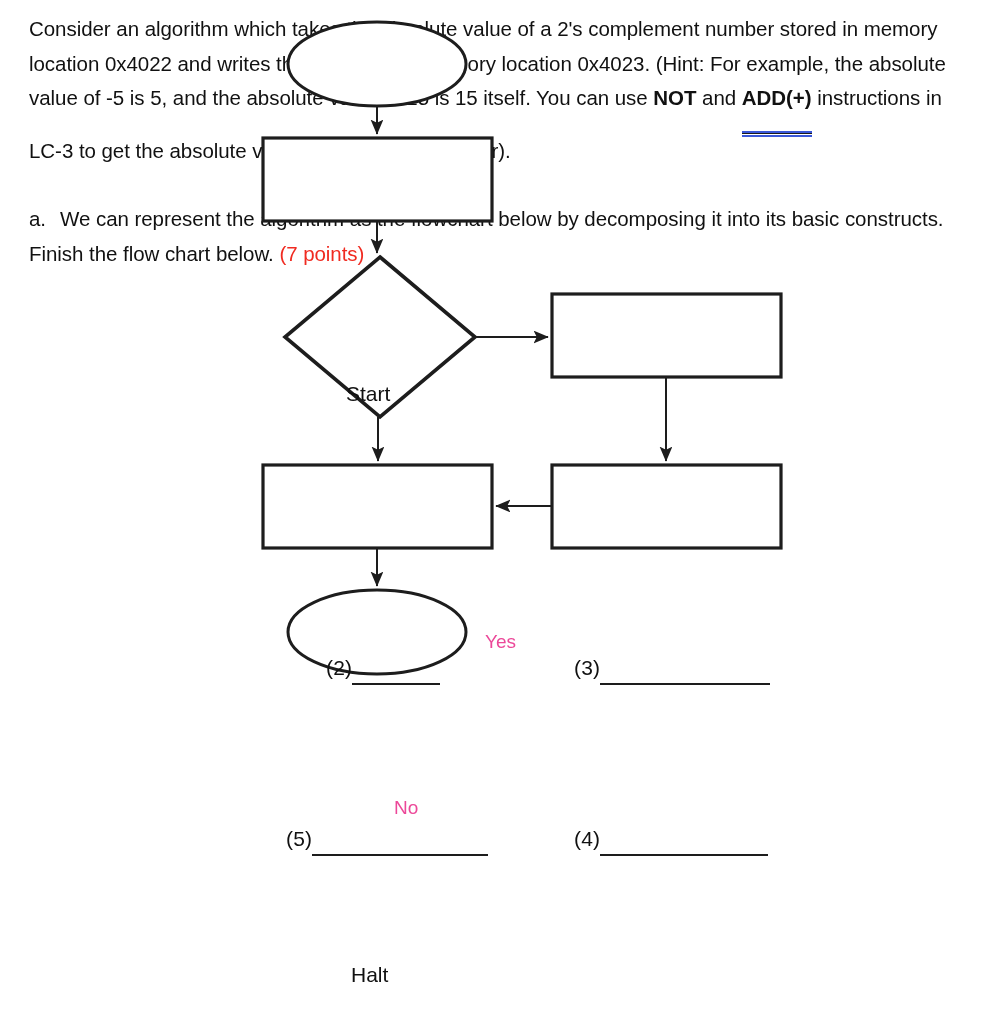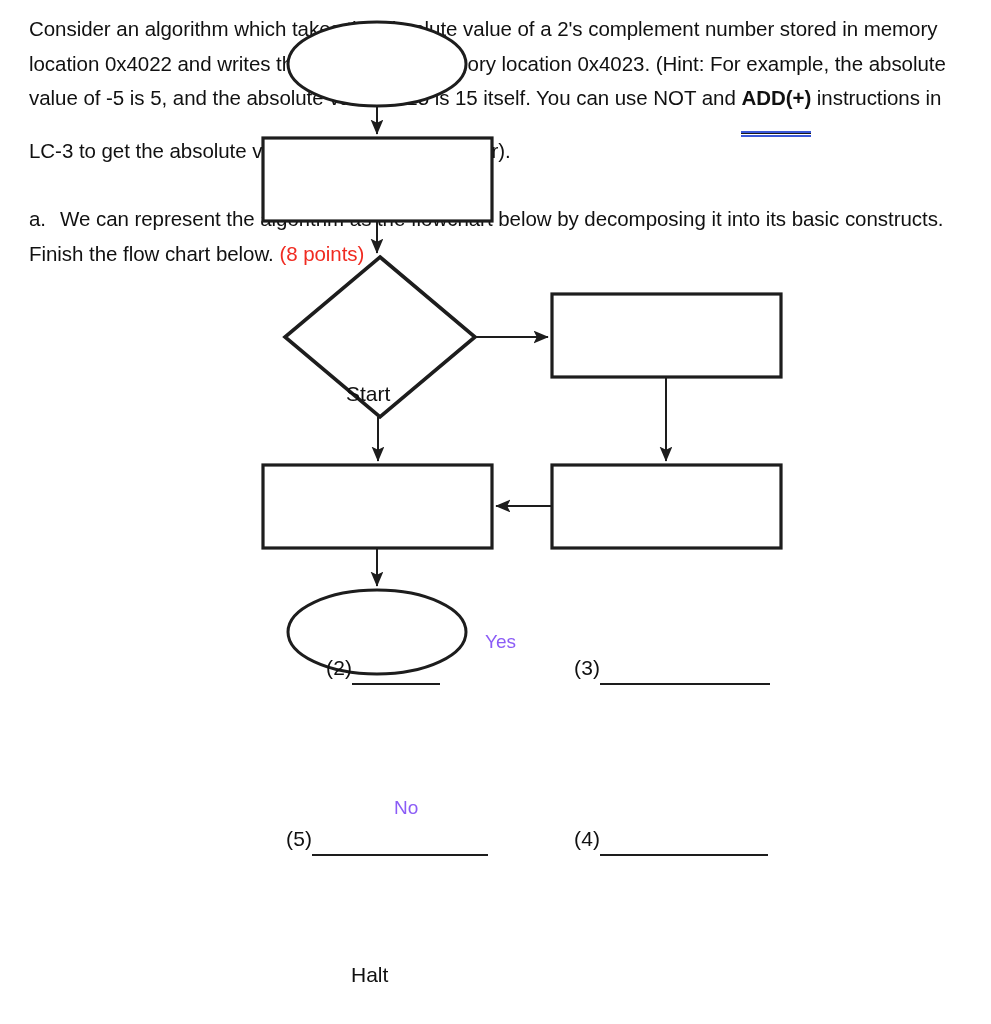--- a/index.html
+++ b/index.html
@@ -29,21 +29,21 @@
     font-size: 20.5px;
     line-height: 34.5px;
     letter-spacing: -0.05px;
     text-align: left;
     margin: 0;
     color: #111111;
   }
   .para.second {
     margin-top: 34px;
   }
-  .bold { font-weight: normal; }
+  .bold { font-weight: bold; }
   .add-token {
     font-weight: bold;
     position: relative;
     display: inline-block;
     border-bottom: 2px solid #1a1a1a;
     padding-bottom: 16px;
   }
   .add-token::after {
     content: "";
     position: absolute;
@@ -93,31 +93,31 @@
   .blank-label .red { color: #ee2722; font-weight: bold; }
   .blank-label .arrowtok { font-weight: bold; }
   .blank-label u.blank {
     text-decoration: none;
     border-bottom: 2px solid #1d1d1d;
     display: inline-block;
     vertical-align: -3px;
   }
   .edge-label {
     font-size: 19px;
-    color: #8b5cf6;
+    color: #ec4899;
   }
 </style>
 </head>
 <body>
 
 <div class="question-block">
 
   <p class="para"><span>Consider an algorithm which takes the absolute value of a 2's complement number stored in memory location 0x4022 and writes the result to the memory location 0x4023. (Hint: For example, the absolute value of -5 is 5, and the absolute value of 15 is 15 itself. You can use </span><span class="bold">NOT</span><span> and </span><span class="add-token">ADD(+)</span><span> instructions in LC-3 to get the absolute value of a negative number).</span></p>
 
-  <p class="para second"><span class="list-marker">a.</span><span>We can represent the algorithm as the flowchart below by decomposing it into its basic constructs. Finish the flow chart below. </span><span class="points">(8 points)</span></p>
+  <p class="para second"><span class="list-marker">a.</span><span>We can represent the algorithm as the flowchart below by decomposing it into its basic constructs. Finish the flow chart below. </span><span class="points">(7 points)</span></p>
 
 </div>
 
 <div id="flowchart">
 
   <svg width="991" height="694" viewBox="0 330 991 694" style="position:absolute;left:0;top:-330px;">
     <defs>
       <marker id="arrow" markerWidth="10" markerHeight="10" refX="7.2" refY="3.2" orient="auto" markerUnits="strokeWidth">
         <path d="M0,0 L7.6,3.2 L0,6.4 L1.6,3.2 z" fill="#1d1d1d"></path>
       </marker>

